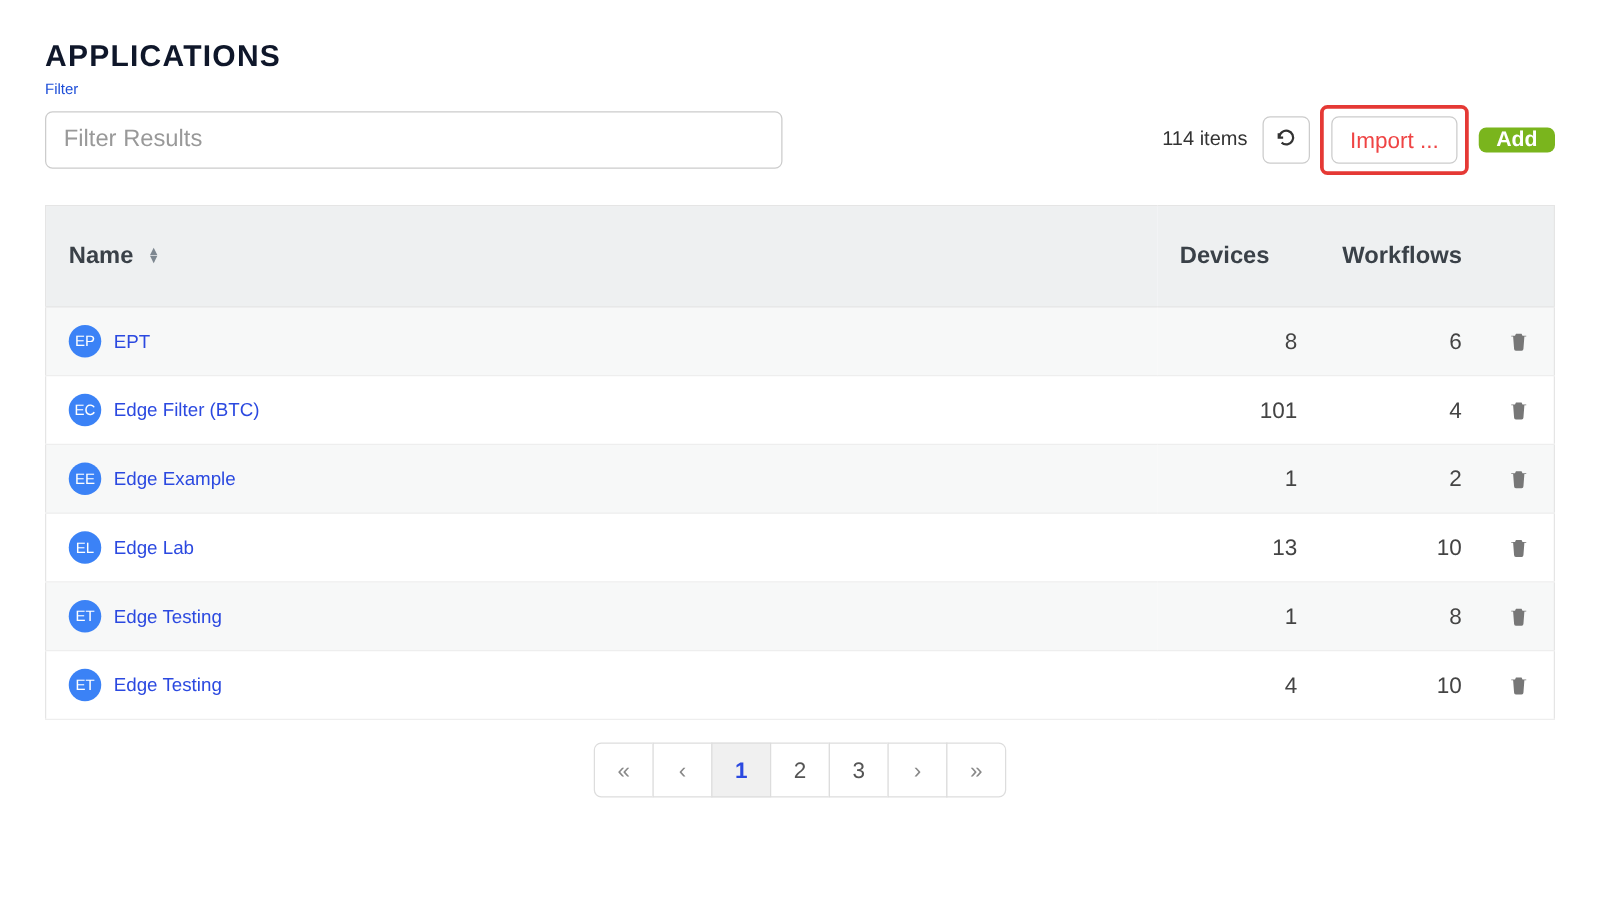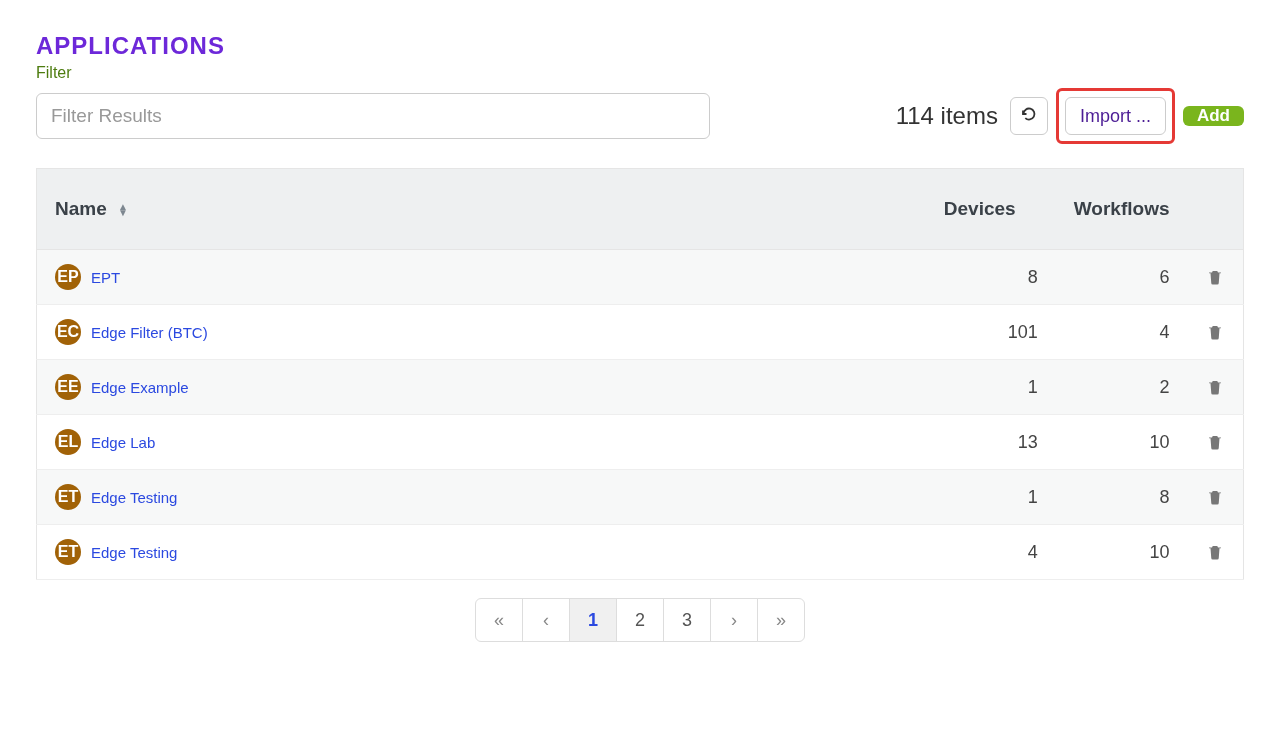--- a/index.html
+++ b/index.html
@@ -6,53 +6,53 @@
     body {
       font-family: -apple-system, BlinkMacSystemFont, "Segoe UI", Helvetica, Arial, sans-serif;
       background: #ffffff;
       color: #333;
       padding: 32px 36px;
     }
     .page-title {
       font-size: 24px;
       font-weight: 700;
       letter-spacing: 1px;
-      color: #6d28d9;
+      color: #0f172a;
       margin-bottom: 4px;
     }
     .filter-label {
-      font-size: 16px;
-      color: #4d7c0f;
+      font-size: 12px;
+      color: #1d4ed8;
       margin-bottom: 6px;
       display: block;
     }
     .top-row {
       display: flex;
       align-items: center;
       gap: 16px;
       margin-bottom: 24px;
     }
     .filter-input {
-      width: 674px;
+      width: 590px;
       height: 46px;
       font-size: 19px;
       padding: 8px 14px;
       border: 1px solid #ccc;
       border-radius: 6px;
       color: #333;
     }
     .filter-input::placeholder { color: #999; }
     .top-actions {
       margin-left: auto;
       display: flex;
       align-items: center;
       gap: 8px;
     }
     .item-count {
-      font-size: 24px;
+      font-size: 16px;
       color: #333;
       margin-right: 4px;
       text-align: center;
     }
     .icon-btn {
       width: 38px;
       height: 38px;
       border: 1px solid #ccc;
       border-radius: 6px;
       background: #fff;
@@ -70,21 +70,21 @@
       display: flex;
       align-items: center;
     }
     .import-btn {
       height: 38px;
       padding: 0 14px;
       border: 1px solid #ccc;
       border-radius: 6px;
       background: #fff;
       font-size: 18px;
-      color: #4c1d95;
+      color: #ef4444;
       cursor: pointer;
     }
     .add-btn {
       height: 20px;
       padding: 0 14px;
       border: none;
       border-radius: 6px;
       background: #7ab51d;
       color: #fff;
       font-size: 17px;
@@ -122,24 +122,24 @@
     .data-table td {
       padding: 14px 18px;
       font-size: 18px;
       vertical-align: middle;
     }
     .name-cell { display: flex; align-items: center; gap: 10px; }
     .avatar {
       width: 26px;
       height: 26px;
       border-radius: 50%;
-      background: #a16207;
+      background: #3b82f6;
       color: #fff;
-      font-size: 16px;
-      font-weight: 700;
+      font-size: 12px;
+      font-weight: 400;
       display: flex;
       align-items: center;
       justify-content: center;
       flex-shrink: 0;
     }
     .app-link {
       color: #2b49e0;
       text-decoration: none;
       font-size: 15px;
       cursor: pointer;

